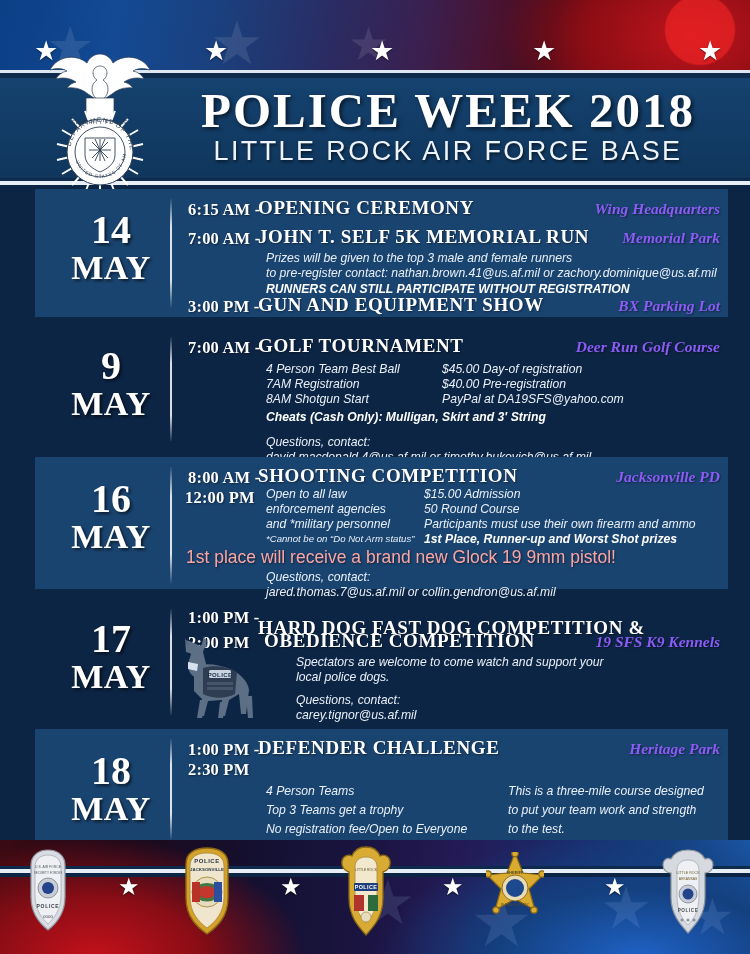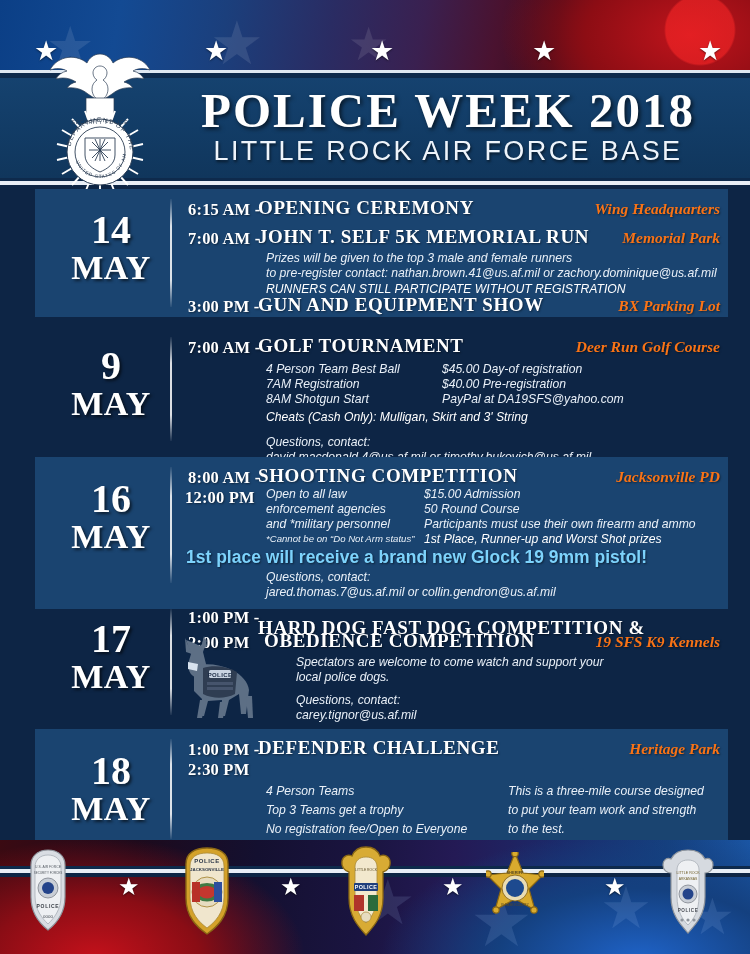--- a/index.html
+++ b/index.html
@@ -66,31 +66,31 @@
 
   .divider{position:absolute;width:2px;
     background:linear-gradient(180deg,rgba(255,255,255,.05),rgba(255,255,255,.85) 25%,rgba(255,255,255,.85) 75%,rgba(255,255,255,.05));}
 
   .tslot{position:absolute;color:#fff;font-family:"Liberation Serif",serif;
     font-weight:bold;font-size:16.5px;letter-spacing:.2px;white-space:nowrap;
     text-shadow:1px 1px 2px rgba(0,0,0,.45);}
   .ev{position:absolute;color:#fff;font-family:"Liberation Serif",serif;
     font-weight:bold;font-size:19px;letter-spacing:.6px;white-space:nowrap;
     text-shadow:1px 1px 2px rgba(0,0,0,.45);}
-  .loc{position:absolute;right:30px;color:#f97316;font-family:"Liberation Serif",serif;
+  .loc{position:absolute;right:30px;color:#8b5cf6;font-family:"Liberation Serif",serif;
     font-style:italic;font-weight:bold;font-size:15.5px;white-space:nowrap;
     text-shadow:1px 1px 2px rgba(0,0,0,.45);}
 
   .det{position:absolute;color:#e9f0f8;font-family:"Liberation Sans",sans-serif;
     font-style:italic;font-size:12.2px;line-height:15px;white-space:pre-line;}
   .det.sm{font-size:9.6px;line-height:12px;}
-  .det.b{font-weight:normal;text-align:center;}
+  .det.b{font-weight:bold;text-align:center;}
   .det.w{color:#fff;}
-  .hl{position:absolute;color:#7dd3fc;font-family:"Liberation Sans",sans-serif;
-    font-weight:bold;font-size:17.5px;white-space:nowrap;
+  .hl{position:absolute;color:#fca5a5;font-family:"Liberation Sans",sans-serif;
+    font-weight:normal;font-size:17.5px;white-space:nowrap;
     text-shadow:1px 1px 2px rgba(0,0,0,.5);}
 
   
   #k9{position:absolute;left:176px;top:634px;width:96px;height:86px;}
 
   
   #bottom-band{top:840px;height:114px;
     background:
       radial-gradient(ellipse 210px 120px at 95px 118px, #c4111b 0%, #8a0d15 50%, rgba(40,4,12,0) 100%),
       radial-gradient(ellipse 260px 130px at 640px 120px, #1f63c8 0%, #14407f 55%, rgba(10,20,50,0) 100%),
@@ -230,21 +230,21 @@
 7AM Registration
 8AM Shotgun Start</div>
     <div class="det" style="left:442px;top:37px;">$45.00 Day-of registration
 $40.00 Pre-registration
 PayPal at DA19SFS@yahoo.com</div>
     <div class="det b w" style="left:266px;top:85px;">Cheats (Cash Only): Mulligan, Skirt and 3' String</div>
     <div class="det" style="left:266px;top:110px;">Questions, contact:
 david.macdonald.4@us.af.mil   or   timothy.bukovich@us.af.mil</div>
   </div>
 
-  <div class="day" style="top:457px;height:152px;">
+  <div class="day" style="top:457px;height:132px;">
     <div class="bg"></div>
     <div class="daynum" style="top:22px;">
       <span class="d">16</span>
       <span class="m">MAY</span>
     </div>
     <div class="divider" style="left:170px;top:10px;height:116px;"></div>
 
     <div class="tslot" style="left:188px;top:11px;">8:00 AM -</div>
     <div class="ev" style="left:258px;top:8px;">SHOOTING COMPETITION</div>
     <div class="loc" style="top:11px;">Jacksonville PD</div>

